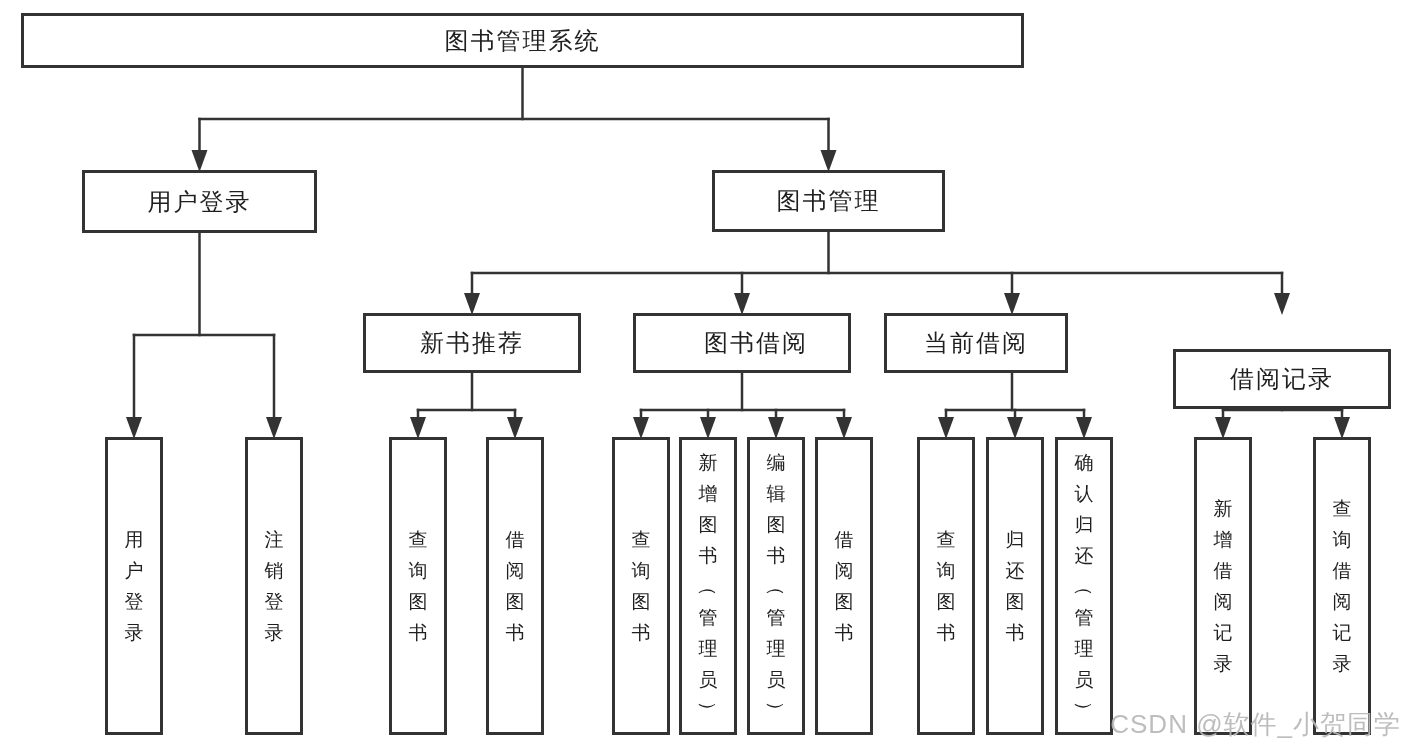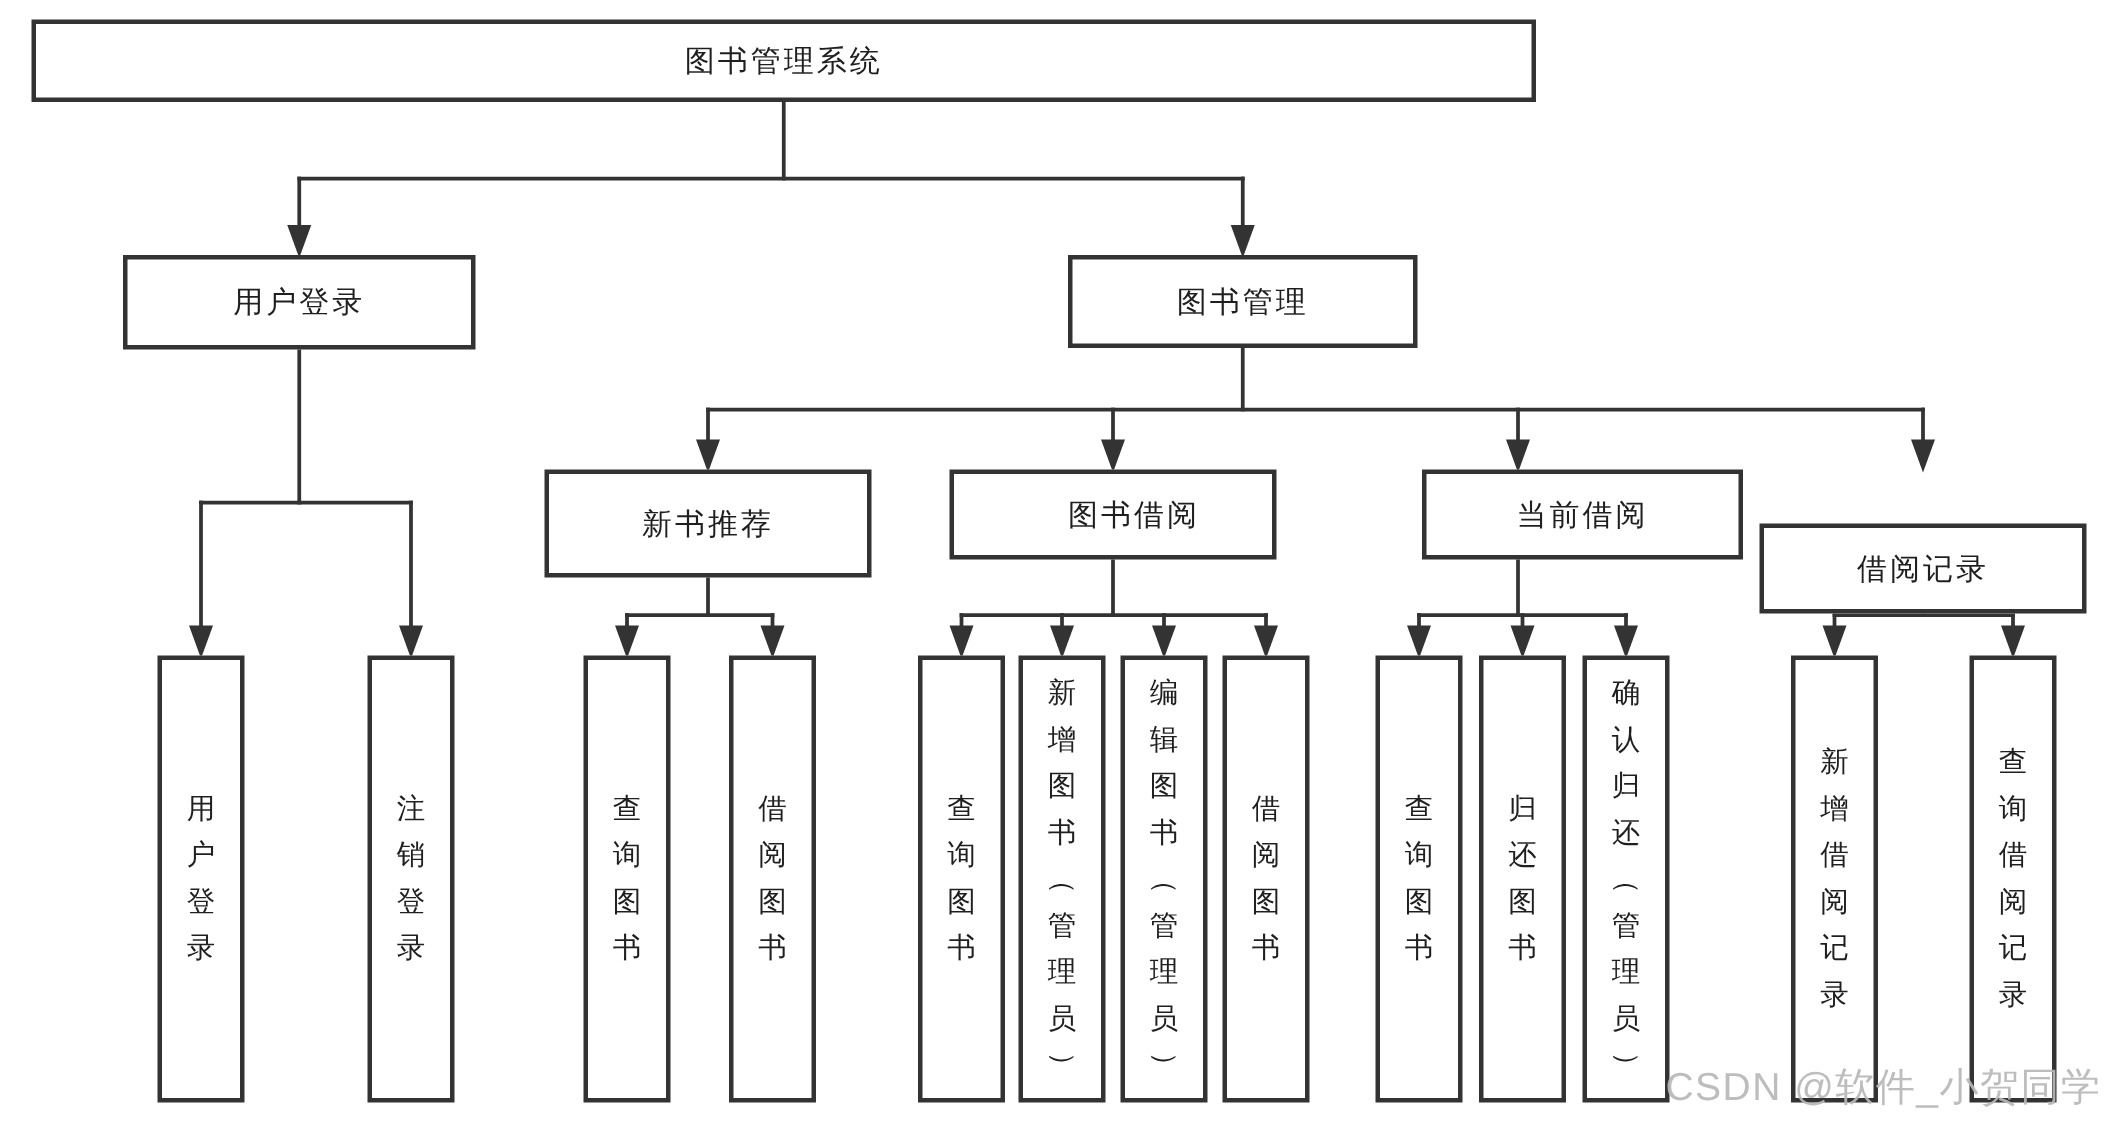--- a/index.html
+++ b/index.html
@@ -8,21 +8,21 @@
     position:relative; width:1405px; height:747px;
     background:#ffffff; overflow:hidden;
   }
   .wires { position:absolute; left:0; top:0; z-index:1; }
   .node {
     position:absolute; box-sizing:border-box;
     background:#ffffff; border:3px solid #333333;
     display:flex; align-items:center; justify-content:center;
     color:#1f1f1f; z-index:2;
   }
-  .node.h { font-size:20px; letter-spacing:2px; white-space:nowrap;text-align:right; }
+  .node.h { font-size:24px; letter-spacing:2px; white-space:nowrap;text-align:right; }
   .node.v { flex-direction:column; font-size:19px; letter-spacing:0; }
   .node.v .ch {
     display:block; height:31px; line-height:31px;
     text-align:center; width:100%;
   }
   .node.v .ch.rot { transform:rotate(90deg); }
   .watermark {
     position:absolute; right:4px; bottom:5px; z-index:5;
     font-size:26px; color:rgba(183,183,183,0.92);
     letter-spacing:1px; white-space:nowrap;
@@ -83,23 +83,23 @@
       <line x1="1223" y1="410" x2="1342" y2="410" stroke="#333333" stroke-width="2.5" stroke-linecap="square"></line>
       <line x1="1223" y1="410" x2="1223" y2="419" stroke="#333333" stroke-width="2.5" stroke-linecap="square"></line>
       <polygon points="1223,439 1215,417 1231,417" fill="#333333"></polygon>
       <line x1="1342" y1="410" x2="1342" y2="419" stroke="#333333" stroke-width="2.5" stroke-linecap="square"></line>
       <polygon points="1342,439 1334,417 1350,417" fill="#333333"></polygon>
     </svg>
   <div class="watermark">CSDN @软件_小贺同学</div>
 <div class="node h" style="left: 21px; top: 13px; width: 1003px; height: 55px;">图书管理系统</div>
     <div class="node h" style="left: 82px; top: 170px; width: 235px; height: 63px;">用户登录</div>
     <div class="node h" style="left: 712px; top: 170px; width: 233px; height: 62px;">图书管理</div>
-    <div class="node h" style="left: 363px; top: 313px; width: 218px; height: 72px;">新书推荐</div>
+    <div class="node h" style="left: 363px; top: 313px; width: 218px; height: 60px;">新书推荐</div>
     <div class="node h" style="left: 633px; top: 313px; width: 218px; height: 60px; padding-left: 28px;">图书借阅</div>
-    <div class="node h" style="left: 948px; top: 313px; width: 214px; height: 60px;">当前借阅</div>
+    <div class="node h" style="left: 884px; top: 313px; width: 184px; height: 60px;">当前借阅</div>
     <div class="node h" style="left: 1173px; top: 313px; width: 218px; height: 60px; margin-top: 36px;">借阅记录</div>
     <div class="node v" style="left: 105px; top: 437px; width: 58px; height: 298px;">
       <span class="ch">用</span>
       <span class="ch">户</span>
       <span class="ch">登</span>
       <span class="ch">录</span>
     </div>
     <div class="node v" style="left: 245px; top: 437px; width: 58px; height: 298px;">
       <span class="ch">注</span>
       <span class="ch">销</span>

